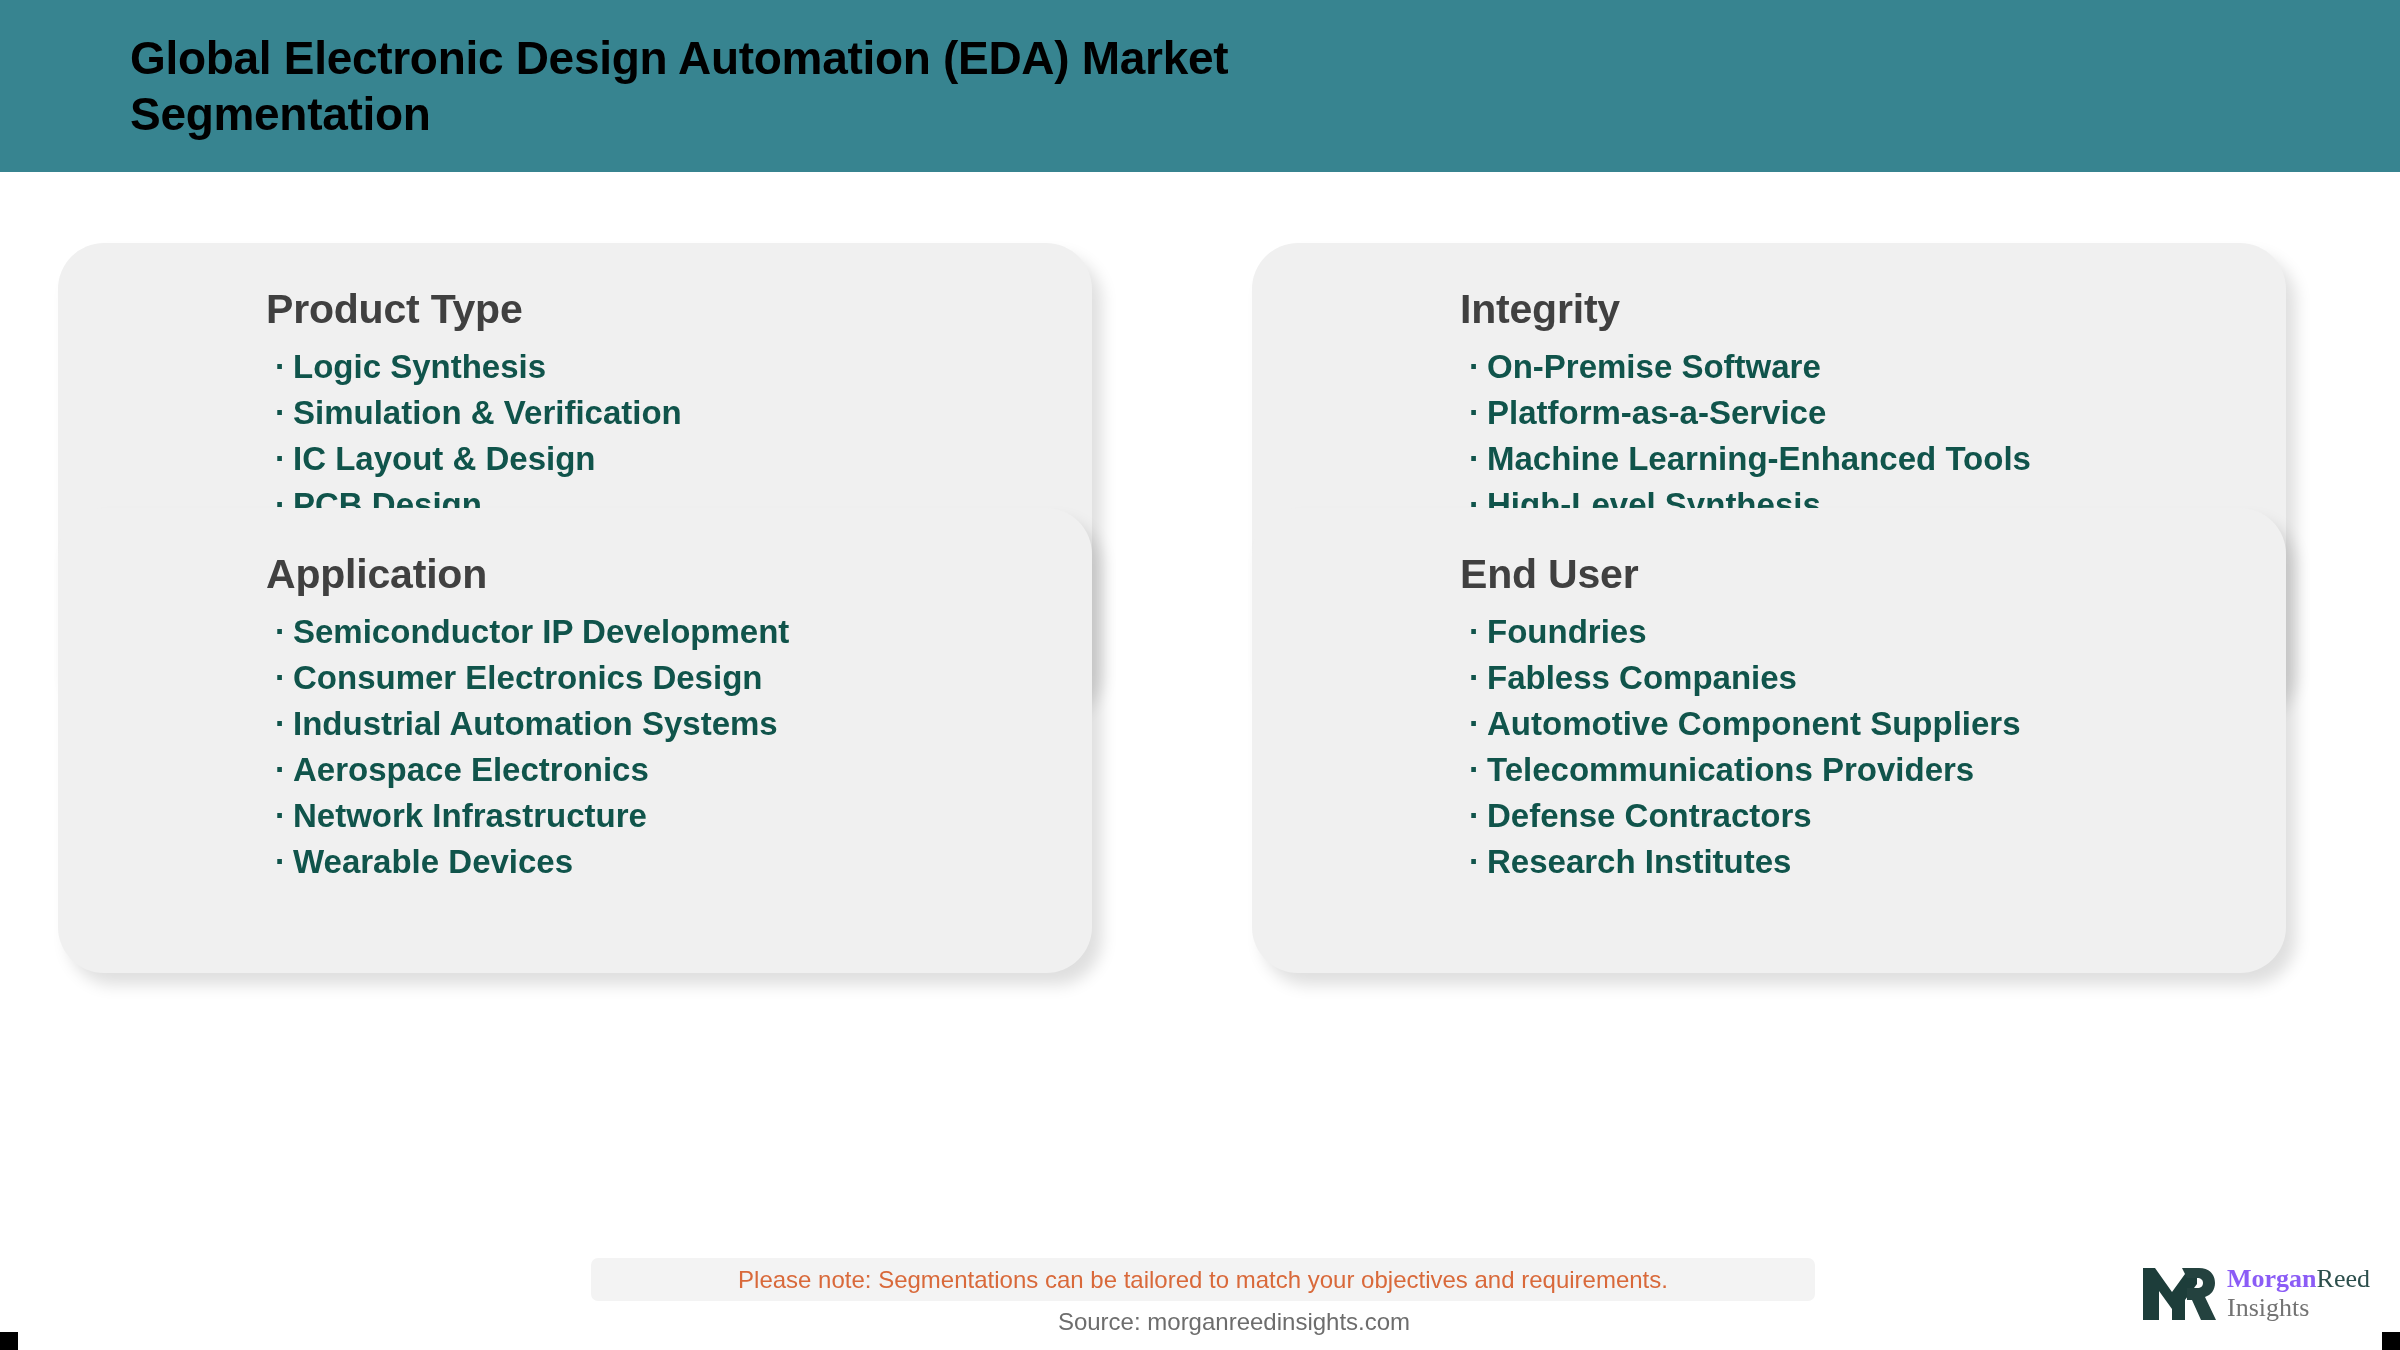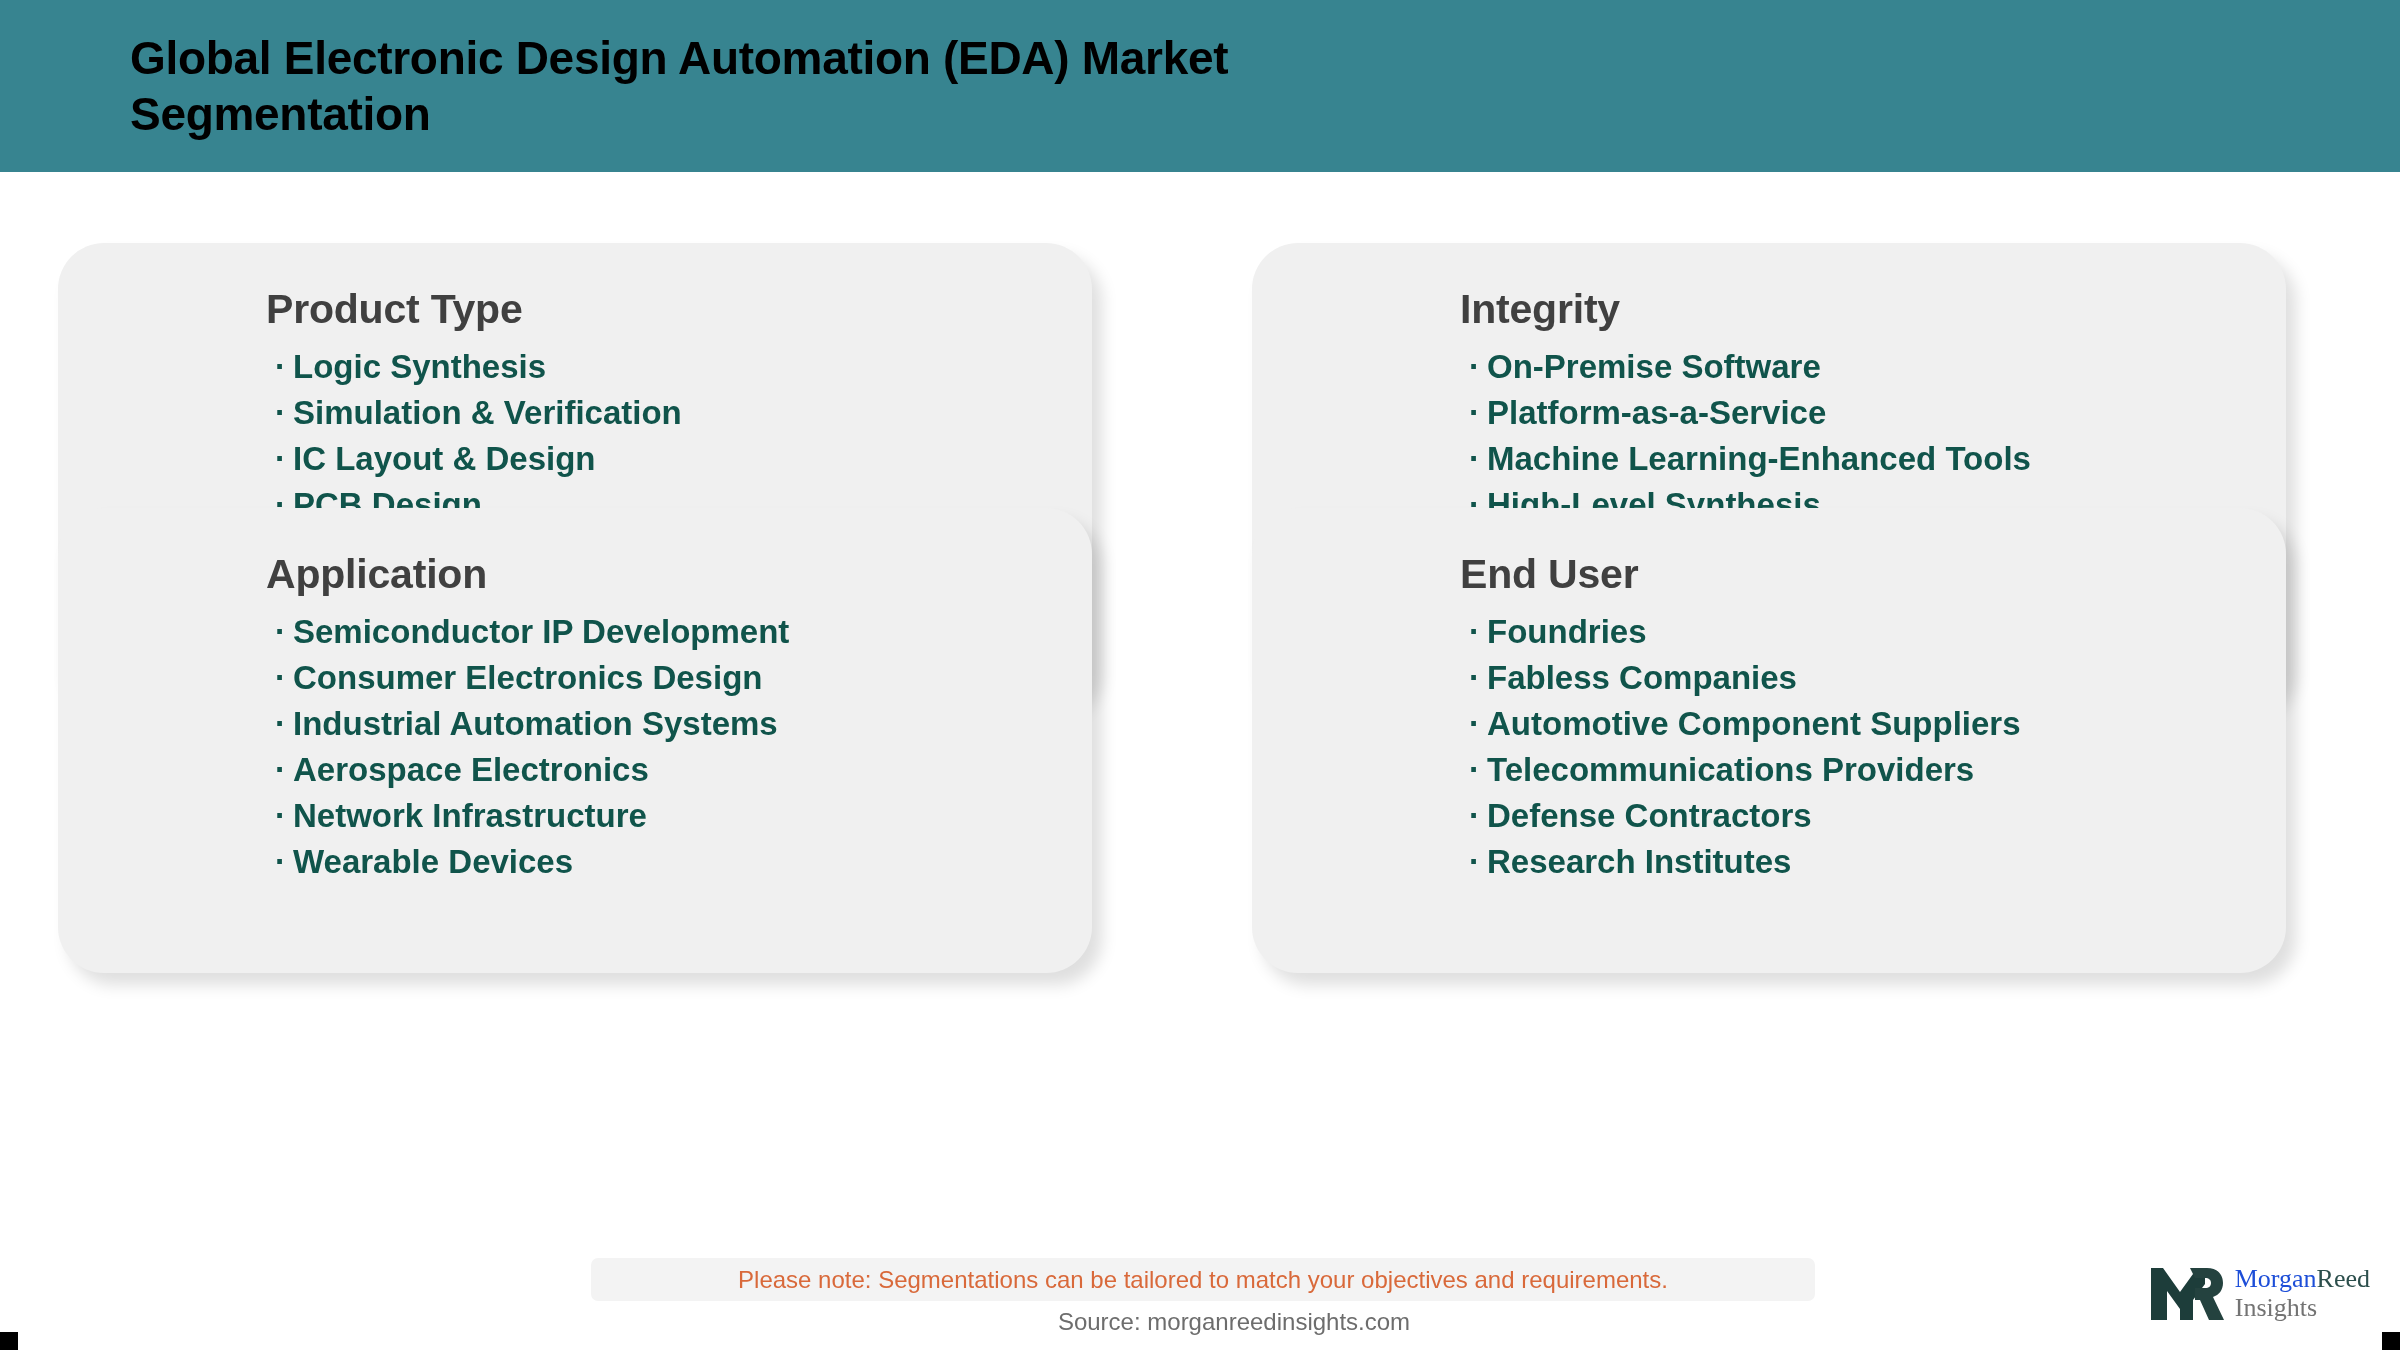--- a/index.html
+++ b/index.html
@@ -142,21 +142,21 @@
     gap: 10px;
   }
   .logo-mark { display: block; }
   .logo-words {
     display: flex;
     flex-direction: column;
     line-height: 1.0;
     font-family: "Liberation Serif", serif;
   }
   .logo-line1 { font-size: 26px; }
-  .logo-morgan { color: #1d4ed8; font-weight: 400; }
+  .logo-morgan { color: #8b5cf6; font-weight: 700; }
   .logo-reed { color: #2c4f4c; font-weight: 400; }
   .logo-insights {
     color: #737373;
     font-size: 26px;
     font-weight: 400;
     margin-top: 3px;
   }
 </style>
 </head>
 <body>

